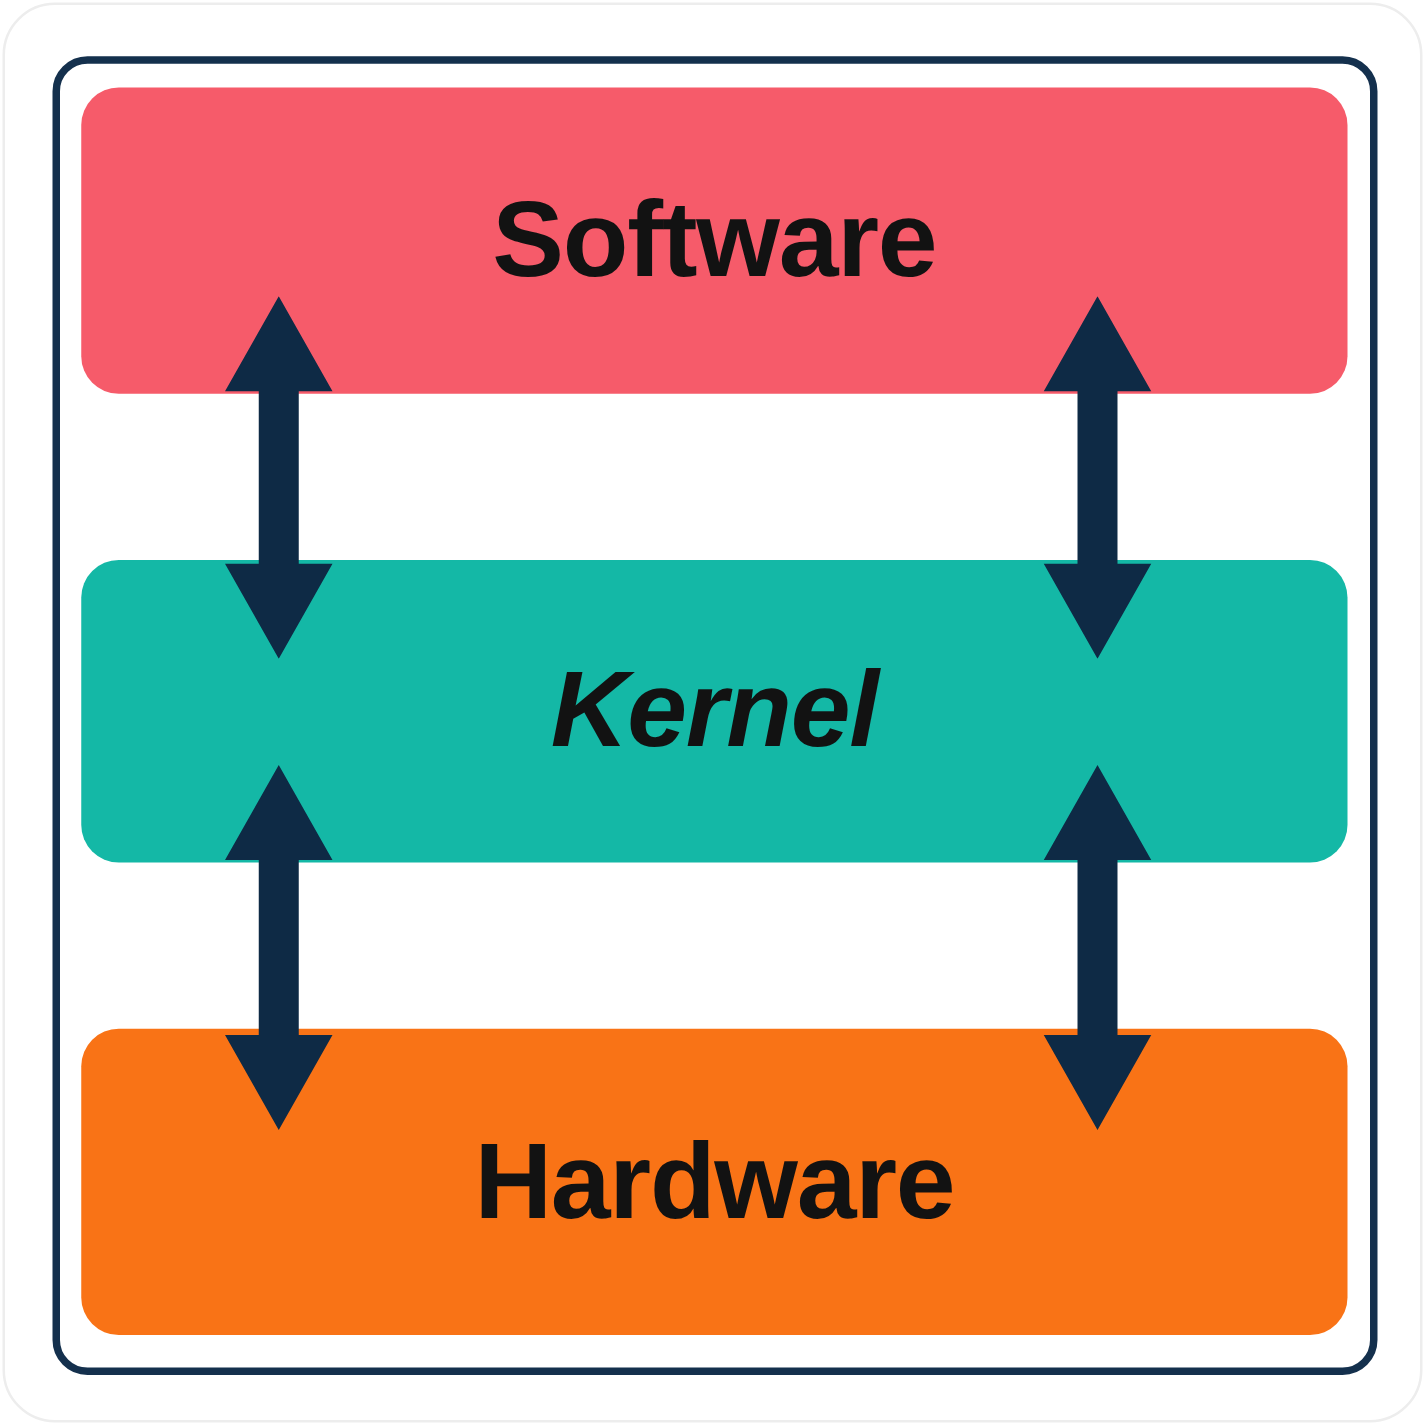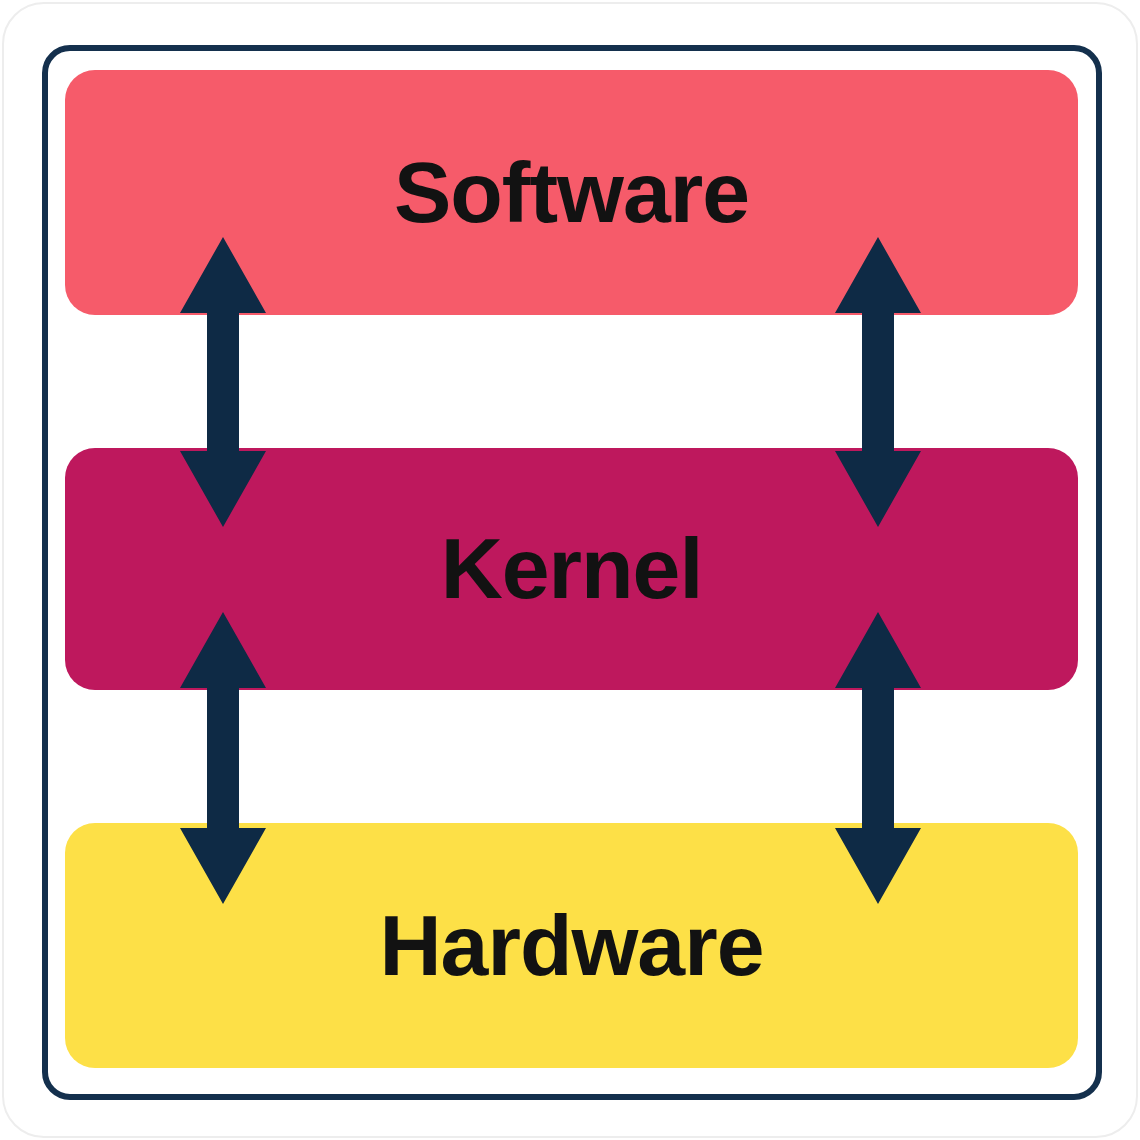--- a/index.html
+++ b/index.html
@@ -80,26 +80,26 @@
 <div class="canvas">
 
   <div class="page-edge"></div>
 
   <div class="frame" style="border-color: rgb(20, 48, 77);"></div>
 
   <section class="layer layer-software" style="background-color: rgb(246, 91, 106);">
     <h1 class="main-label">Software</h1>
   </section>
 
-  <section class="layer layer-kernel" style="background-color: #be185d;">
+  <section class="layer layer-kernel" style="background-color: #14b8a6; font-style: italic;">
     <h1 class="main-label">Kernel</h1>
 
   </section>
 
-  <section class="layer layer-hardware" style="background-color: #fde047;">
+  <section class="layer layer-hardware" style="background-color: #f97316;">
     <h1 class="main-label">Hardware</h1>
   </section>
 
   <svg class="arrow arrow-top-left" width="90" height="290" viewBox="0 0 90 290">
     <polygon points="45,0 88,76 61,76 61,214 88,214 45,290 2,214 29,214 29,76 2,76" fill="#0e2a45"></polygon>
   </svg>
 
   <svg class="arrow arrow-top-right" width="90" height="290" viewBox="0 0 90 290">
     <polygon points="45,0 88,76 61,76 61,214 88,214 45,290 2,214 29,214 29,76 2,76" fill="#0e2a45"></polygon>
   </svg>

